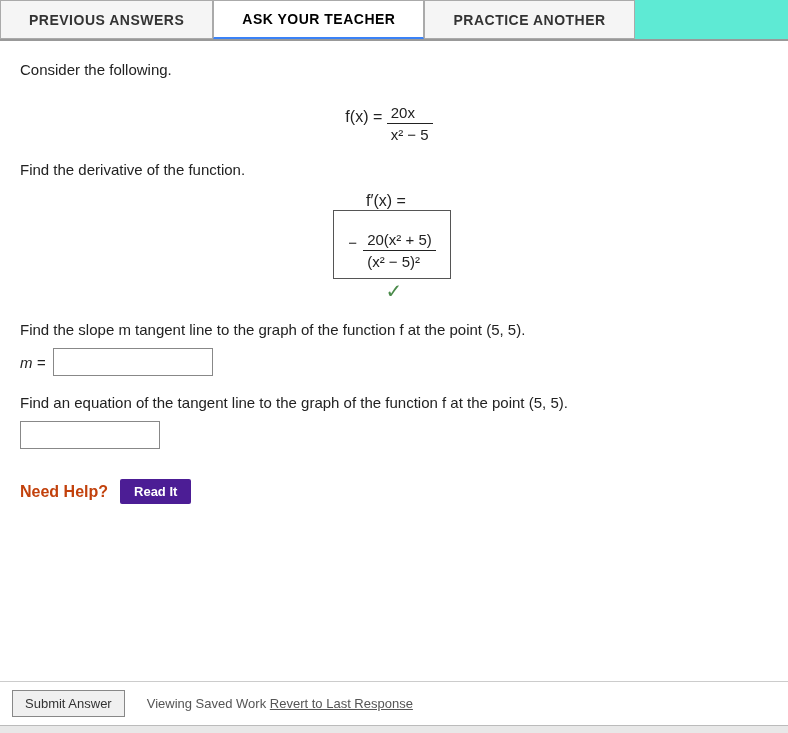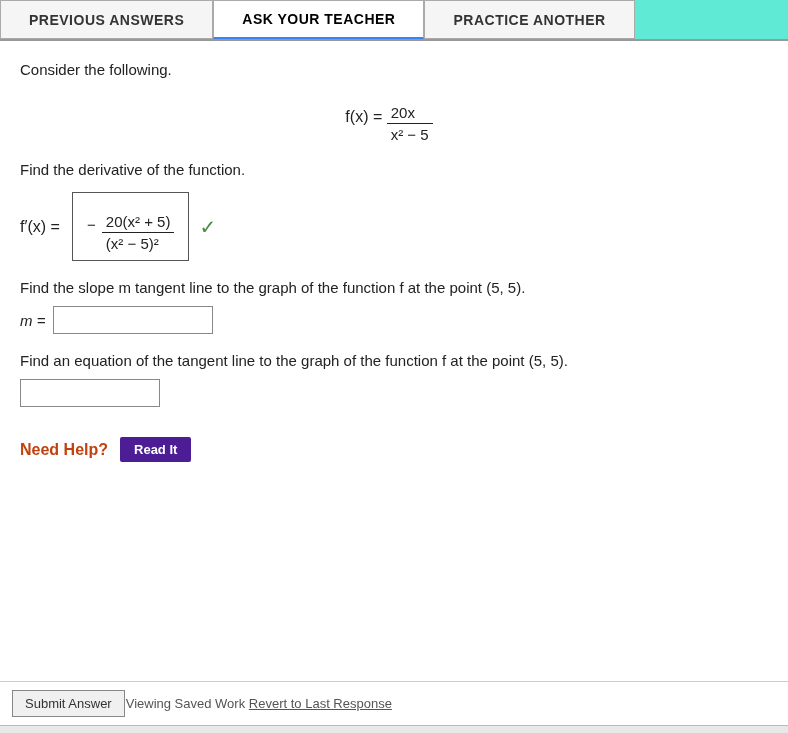--- a/index.html
+++ b/index.html
@@ -76,20 +76,21 @@
       margin-bottom: 14px;
       color: #222;
     }
 
     .derivative-result {
       display: flex;
       align-items: center;
       margin-bottom: 6px;
       font-size: 16px;
       color: #222;
+      flex-direction: column;
     }
 
     .result-box {
       border: 1.5px solid #555;
       padding: 8px 14px;
       display: inline-block;
       margin-left: 6px;
       font-size: 15px;
       background: #fff;
     }
@@ -165,21 +166,21 @@
       border-radius: 2px;
     }
 
     
     .bottom-bar {
       display: flex;
       align-items: center;
       border-top: 1px solid #ccc;
       padding: 8px 12px;
       background: #fff;
-      gap: 1px;
+      gap: 22px;
     }
     .submit-answer-btn {
       border: 1px solid #888;
       background: #f0f0f0;
       padding: 5px 12px;
       font-size: 13px;
       cursor: pointer;
       color: #333;
     }
     .viewing-saved {

